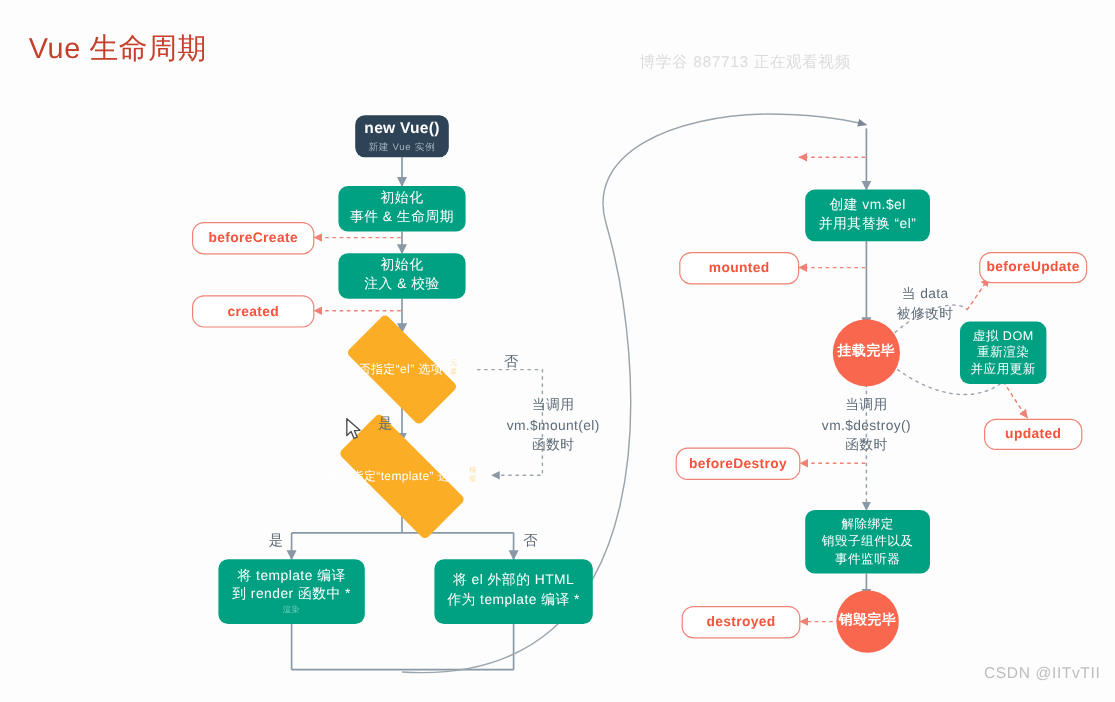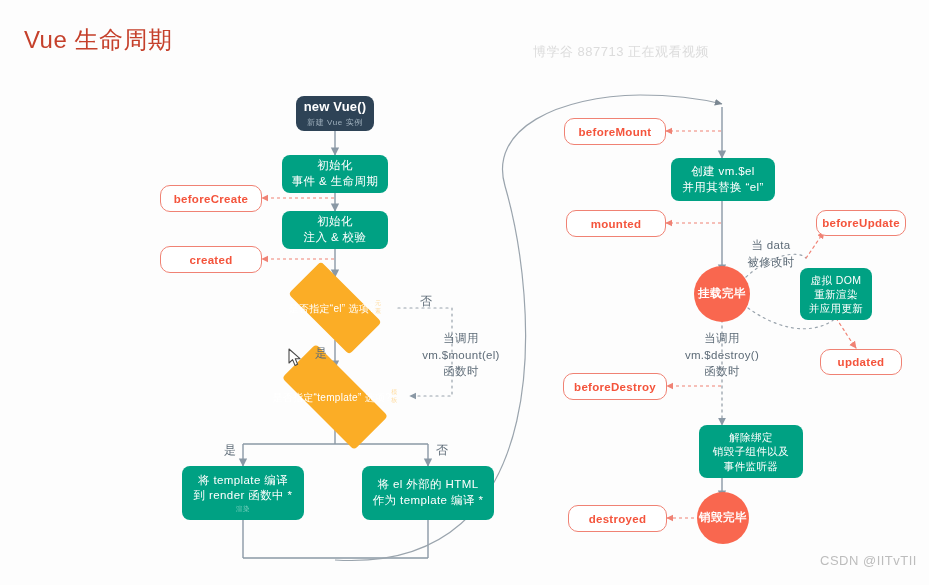--- a/index.html
+++ b/index.html
@@ -327,41 +327,38 @@
     <div class="line">创建 vm.$el</div>
     <div class="line">并用其替换 “el”</div>
   </div>
 
   <div class="node box-teal" style="left:800px; top:268px; width:72px; height:52px;">
     <div class="line" style="font-size:10.5px">虚拟 DOM</div>
     <div class="line" style="font-size:10.5px">重新渲染</div>
     <div class="line" style="font-size:10.5px">并应用更新</div>
   </div>
 
-  <div class="node box-teal" style="left:671px; top:425px; width:104px; height:53px;margin-left:28px;">
+  <div class="node box-teal" style="left:671px; top:425px; width:104px; height:53px;">
     <div class="line" style="font-size:10.5px">解除绑定</div>
     <div class="line" style="font-size:10.5px">销毁子组件以及</div>
     <div class="line" style="font-size:10.5px">事件监听器</div>
   </div>
 
   <div class="node circle-coral" style="left:697px; top:492px; width:52px; height:52px;">
     <div class="line">销毁完毕</div>
   </div>
 
   <div class="hook" style="left:160px; top:185px; width:102px; height:27px;">
     <span>beforeCreate</span>
   </div>
 
   <div class="hook" style="left:160px; top:246px; width:102px; height:27px;">
     <span>created</span>
   </div>
 
-  <div class="hook" style="left:564px; top:118px; width:102px; height:27px;">
-    <span>beforeMount</span>
-  </div>
 
   <div class="hook" style="left:566px; top:210px; width:100px; height:27px;">
     <span>mounted</span>
   </div>
 
   <div class="hook" style="left:816px; top:210px; width:90px; height:26px;">
     <span>beforeUpdate</span>
   </div>
 
   <div class="hook" style="left:820px; top:349px; width:82px; height:26px;">

